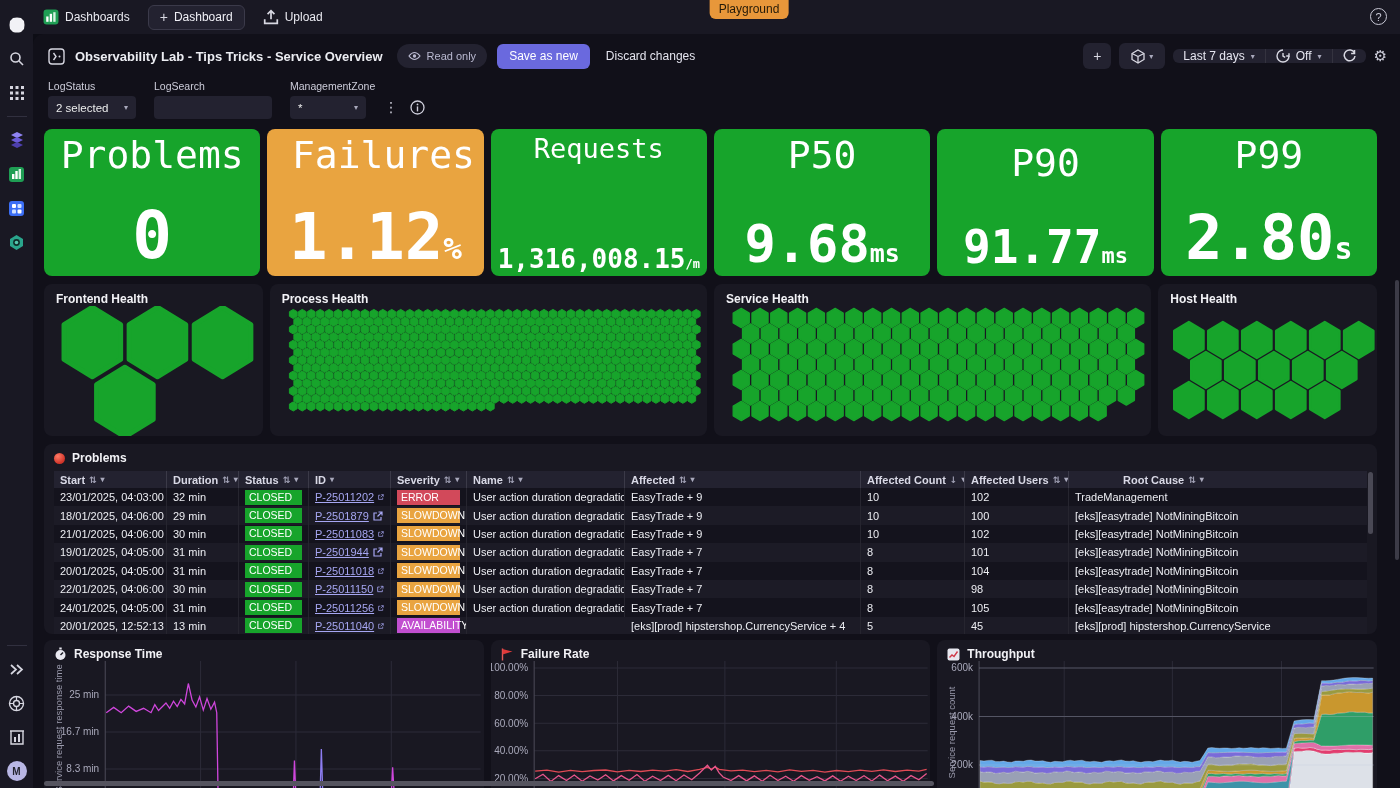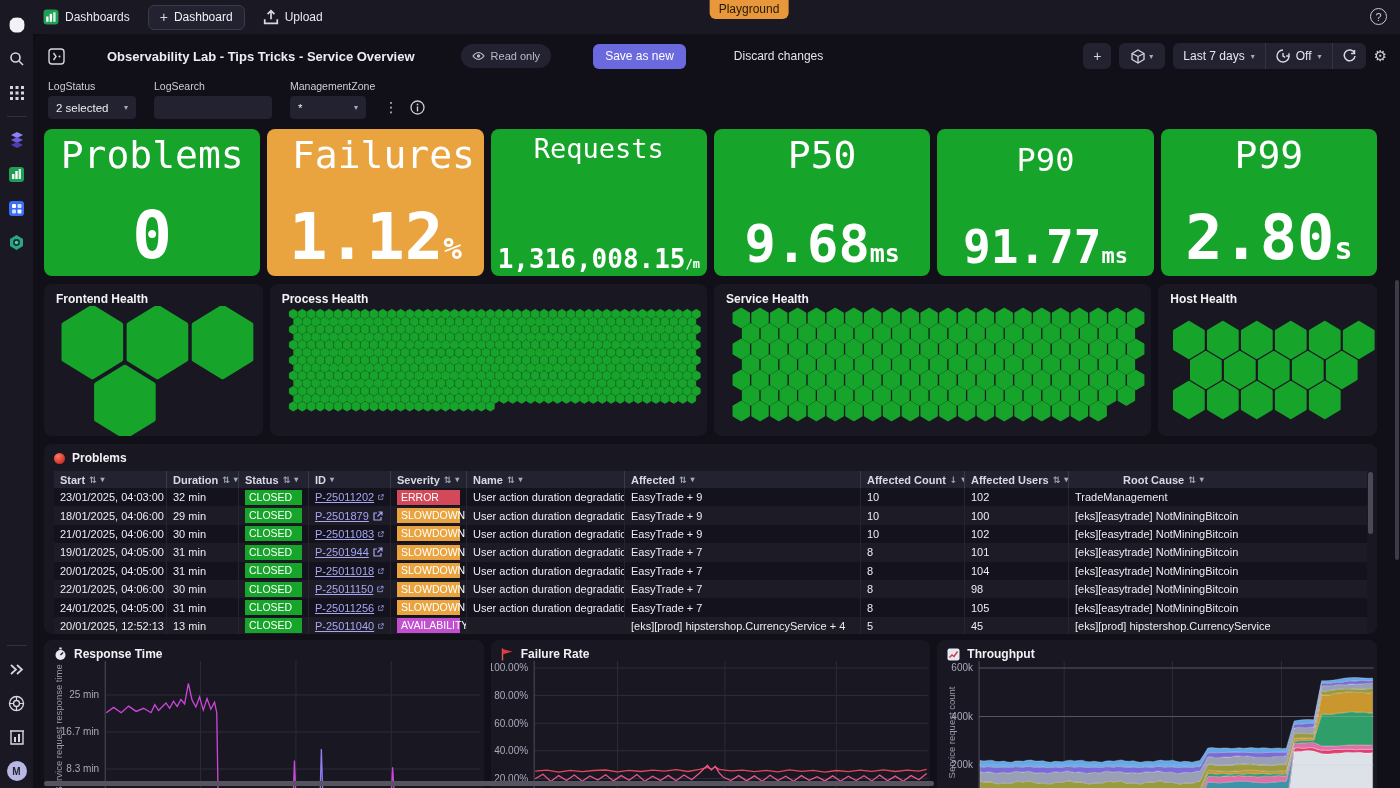--- a/index.html
+++ b/index.html
@@ -28,32 +28,32 @@
   .plus-glyph { font-size:14px; color:#d8d8e2; font-weight:400; }
   .playground { position:absolute; left:716px; top:0; transform:translateX(-50%);
     background:#e8973a; color:#241a08; font-size:12px; padding:2px 9px 3px;
     border-radius:0 0 6px 6px; }
   .help-q { position:absolute; right:13px; top:8px; width:17px; height:17px; border:1.4px solid #c9c9d6;
     border-radius:50%; color:#c9c9d6; font-size:11px; display:flex; align-items:center;
     justify-content:center; cursor:pointer; }
   
   .content { position:absolute; left:33px; top:34px; width:1367px; height:754px;
     background:#111019; border-top-left-radius:10px; overflow:hidden; }
-  .toolbar { height:44px; display:flex; align-items:center; padding:0 13px 0 15px;gap:32px; }
+  .toolbar { height:44px; display:flex; align-items:center; padding:0 13px 0 15px; }
   .tbtn-icon { width:16px; height:16px; }
   .db-title { font-size:13px; font-weight:bold; margin:0 14px 0 10px; }
   .readonly { display:flex; align-items:center; gap:6px; background:#232230; border-radius:12px;
     height:24px; padding:0 11px; font-size:11px; color:#b9b9d0; cursor:default; }
   .save-btn { background:#6a69de; color:#fff; font-size:12px; height:25px; padding:0 12px;
     border:none; border-radius:6px; margin-left:10px; cursor:pointer; }
   .discard { font-size:12px; color:#e4e4ee; margin-left:16px; cursor:pointer; }
   .tb-right { margin-left:auto; display:flex; align-items:center; gap:8px; }
   .sq-btn { width:28px; height:26px; background:#232230; border-radius:6px; display:flex;
     align-items:center; justify-content:center; font-size:15px; color:#e0e0ea; cursor:pointer; gap:4px; }
-  .seg-group { display:flex; align-items:center; background:#232230; border-radius:6px; height:26px; }
+  .seg-group { display:flex; align-items:center; background:#232230; border-radius:6px; height:14px; }
   .seg { display:flex; align-items:center; gap:6px; padding:0 10px; font-size:12px; color:#e6e6f0;
     height:100%; cursor:pointer; }
   .seg + .seg { border-left:1px solid #34333f; }
   .chev { font-size:8px; color:#a9a9bc; }
   .gear { font-size:15px; color:#cdcdda; cursor:pointer; }
   
   .filters { display:flex; align-items:flex-start; gap:18px; padding:2px 0 8px 15px; }
   .f-group { display:flex; flex-direction:column; gap:4px; }
   .f-label { font-size:10.5px; color:#cdcdda; }
   .f-ctrl { background:#232230; border-radius:4px; height:23px; display:flex; align-items:center;
@@ -329,21 +329,21 @@
           </div>
         </div>
         <div class="tile" style="background: rgb(23, 164, 43);">
           <div class="t-label" style="font-size: 38px;">P50</div>
           <div class="t-val-row">
             <span style="font-size: 52px; font-weight: bold;">9.68</span>
             <span class="t-unit" style="font-size: 25px;">ms</span>
           </div>
         </div>
         <div class="tile" style="background: rgb(23, 164, 43);">
-          <div class="t-label" style="font-size: 32px; margin-top: 12px;">P90</div>
+          <div class="t-label" style="font-size: 38px; margin-top: 12px;">P90</div>
           <div class="t-val-row">
             <span style="font-size: 46px; font-weight: bold;">91.77</span>
             <span class="t-unit" style="font-size: 22px;">ms</span>
           </div>
         </div>
         <div class="tile" style="background: rgb(23, 164, 43);">
           <div class="t-label" style="font-size: 38px;">P99</div>
           <div class="t-val-row">
             <span style="font-size: 62px; font-weight: bold;">2.80</span>
             <span class="t-unit" style="font-size: 30px;">s</span>

